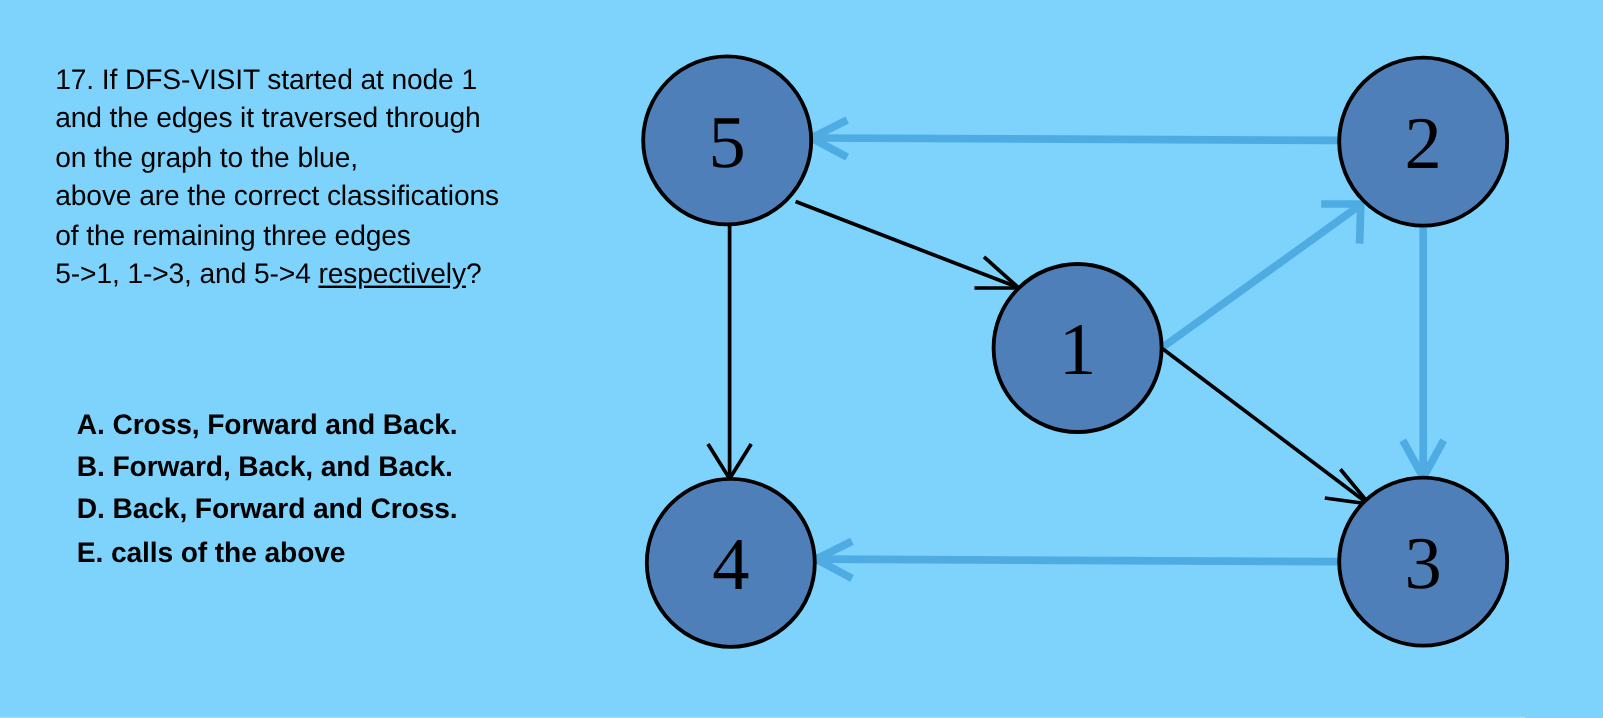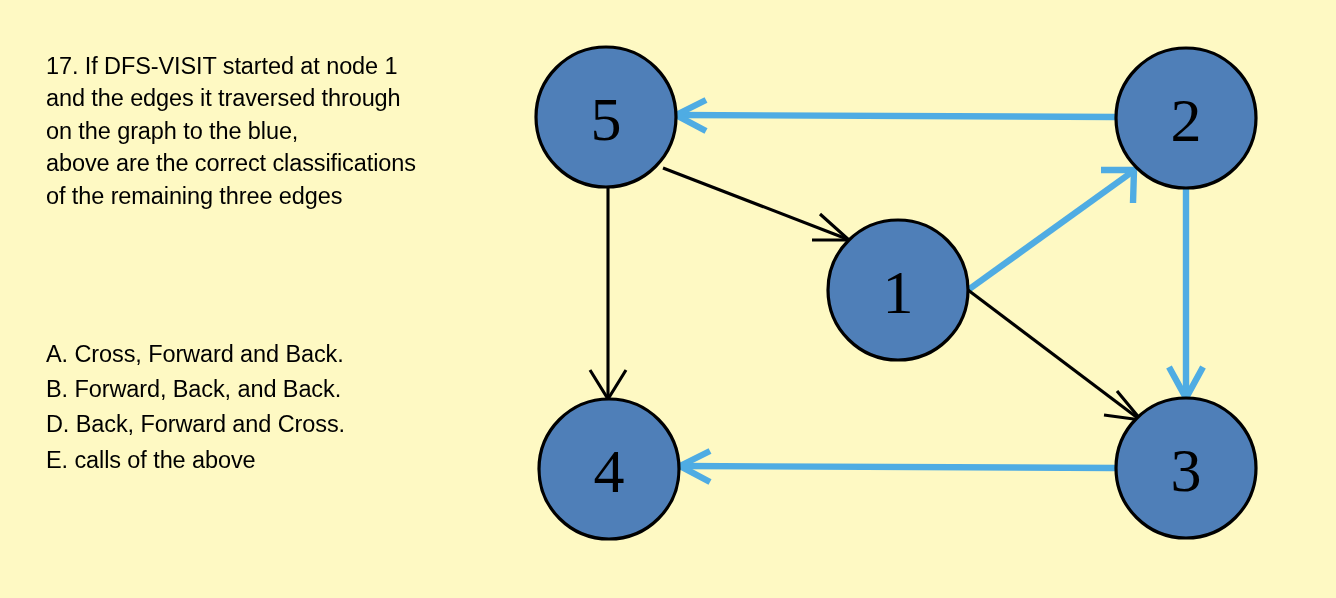--- a/index.html
+++ b/index.html
@@ -12,21 +12,21 @@
     width: 1336px;
     height: 598px;
     overflow: hidden;
     font-family: "Liberation Sans", sans-serif;
     color: #000000;
   }
   #slide {
     position: relative;
     width: 1336px;
     height: 598px;
-    background: #fef9c3;
+    background: #7dd3fc;
   }
   
   #question-panel {
     position: absolute;
     left: 46px;
     top: 50px;
     width: 470px;
   }
   .q-line {
     font-size: 23.5px;
@@ -34,23 +34,24 @@
     letter-spacing: -0.1px;
     white-space: nowrap;
     color: #000000;
   }
   .underline {
     text-decoration: underline;
     text-underline-offset: 2px;
   }
   #answer-panel {
     position: absolute;
-    left: 46px;
+    left: 64px;
     top: 337px;
     width: 470px;
+    font-weight: bold;
   }
   .a-line {
     font-size: 23.5px;
     line-height: 35.2px;
     letter-spacing: -0.1px;
     white-space: nowrap;
     color: #000000;
   }
   
   #graph-panel {
@@ -104,20 +105,21 @@
 <body>
 
 <div id="slide">
 
   <div id="question-panel">
     <div class="q-line">17. If DFS-VISIT started at node 1</div>
     <div class="q-line">and the edges it traversed through</div>
     <div class="q-line">on the graph to the blue,</div>
     <div class="q-line">above are the correct classifications</div>
     <div class="q-line">of the remaining three edges</div>
+    <div class="q-line"><span>5-&gt;1, 1-&gt;3, and 5-&gt;4 </span><span class="underline">respectively</span><span>?</span></div>
   </div>
 
   <div id="answer-panel">
     <div class="a-line">A. Cross, Forward and Back.</div>
     <div class="a-line">B. Forward, Back, and Back.</div>
     <div class="a-line">D. Back, Forward and Cross.</div>
     <div class="a-line">E. calls of the above</div>
   </div>
 
   <div id="graph-panel">

